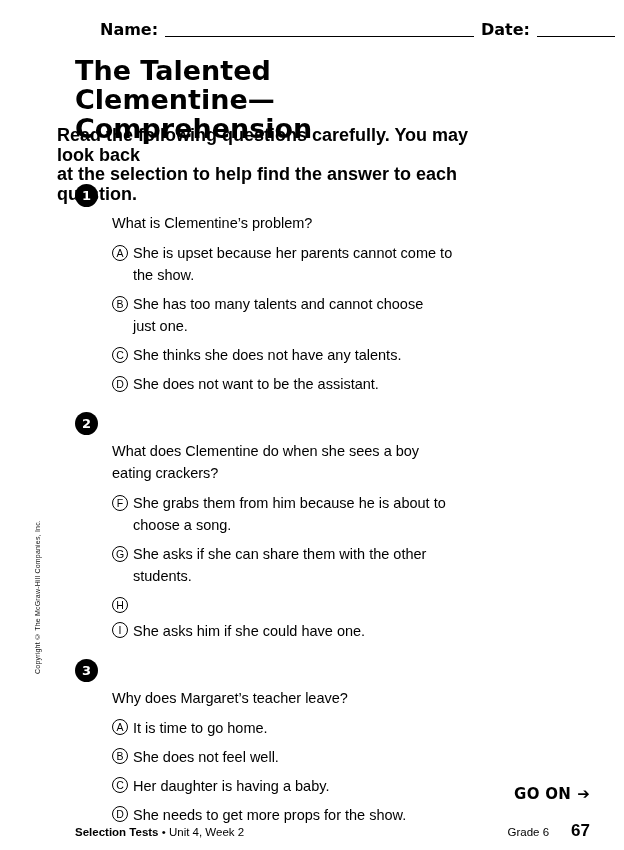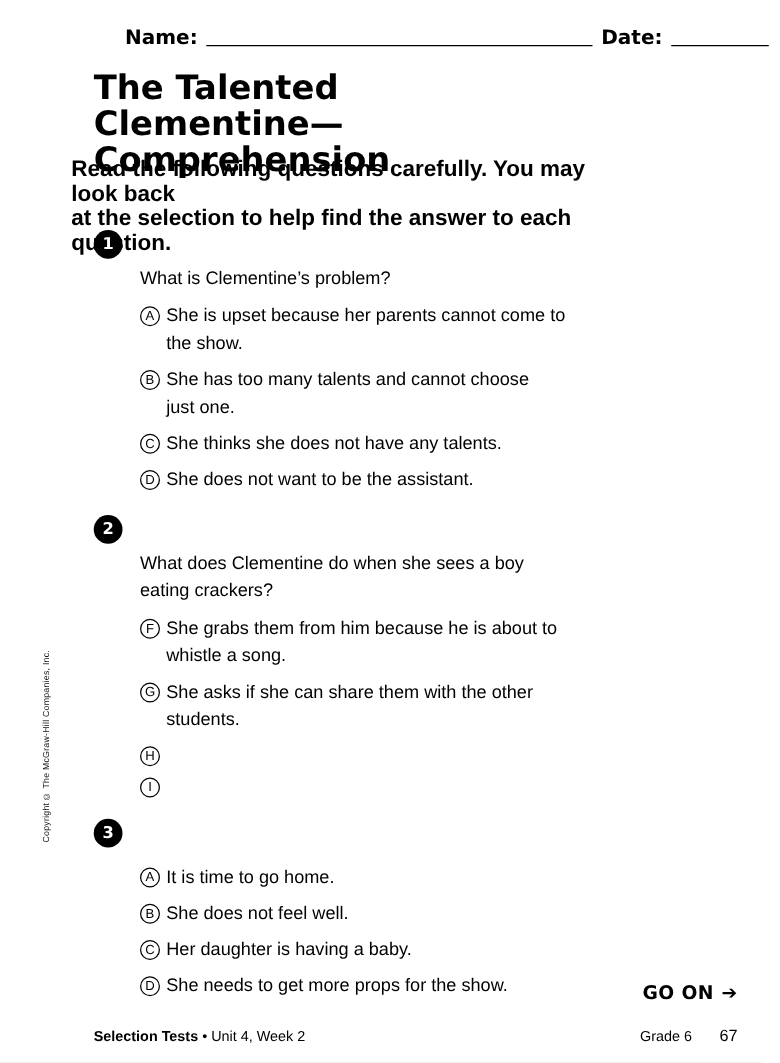--- a/index.html
+++ b/index.html
@@ -71,21 +71,21 @@
     font-weight:bold; font-size:15px; letter-spacing:.3px;
     display:flex; align-items:center; gap:6px;margin-left:32px;
   }
   .footer-row {
     position:absolute; left:75px; right:34px; top:821px;
     display:flex; justify-content:space-between; align-items:baseline;
     font-size:11.5px;
   }
   .footer-left .bold { font-weight:bold;text-align:right; }
   .footer-right { display:flex; align-items:baseline; gap:22px; }
-  .page-num { font-weight:normal; font-size:13px; }
+  .page-num { font-weight:bold; font-size:17px; }
 </style>
 </head>
 <body>
 
 <div class="page">
 
   <div class="copyright">Copyright © The McGraw-Hill Companies, Inc.</div>
 
   <div class="header">
     <span>Name:</span>
@@ -131,40 +131,42 @@
 
     <div class="question">
       <div class="qbadge">2</div>
       <div class="qbody">
         <div class="qtext">What does Clementine do when she sees a boy
 eating crackers?</div>
         <div class="options">
           <div class="option">
             <span class="letter">F</span>
             <span class="otext">She grabs them from him because he is about to
-whistle a song.</span>
+choose a song.</span>
           </div>
           <div class="option">
             <span class="letter">G</span>
             <span class="otext">She asks if she can share them with the other
 students.</span>
           </div>
           <div class="option">
             <span class="letter">H</span>
           </div>
           <div class="option">
             <span class="letter">I</span>
+            <span class="otext">She asks him if she could have one.</span>
           </div>
         </div>
       </div>
     </div>
 
     <div class="question">
       <div class="qbadge">3</div>
       <div class="qbody">
+        <div class="qtext">Why does Margaret’s teacher leave?</div>
         <div class="options">
           <div class="option">
             <span class="letter">A</span>
             <span class="otext">It is time to go home.</span>
           </div>
           <div class="option">
             <span class="letter">B</span>
             <span class="otext">She does not feel well.</span>
           </div>
           <div class="option">

